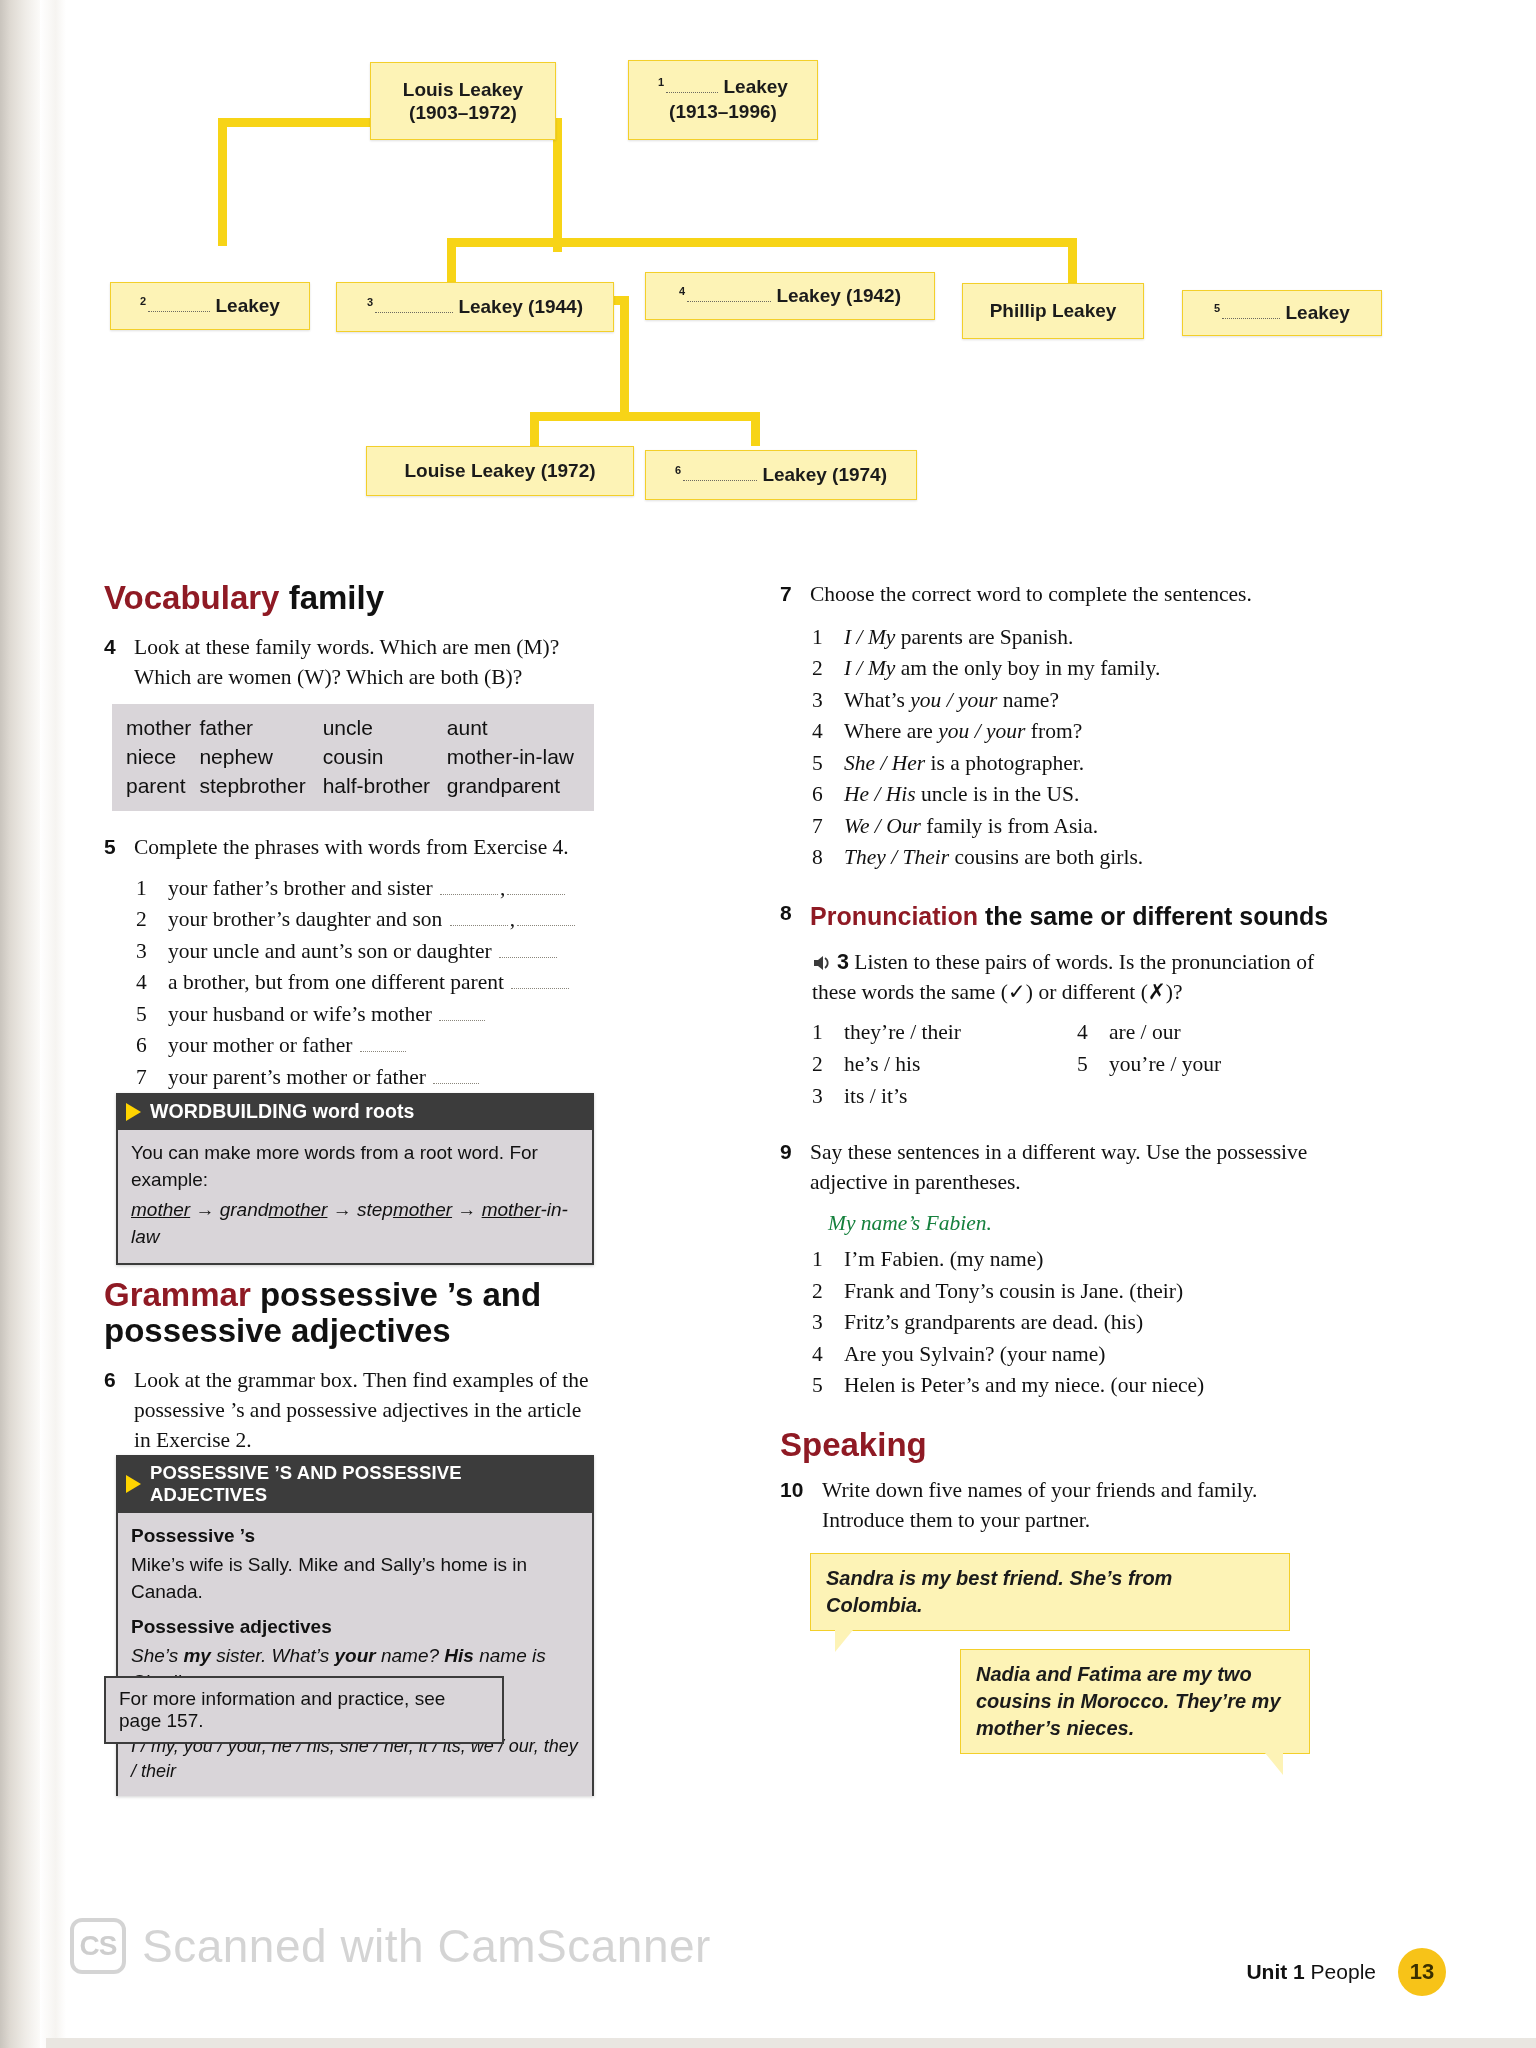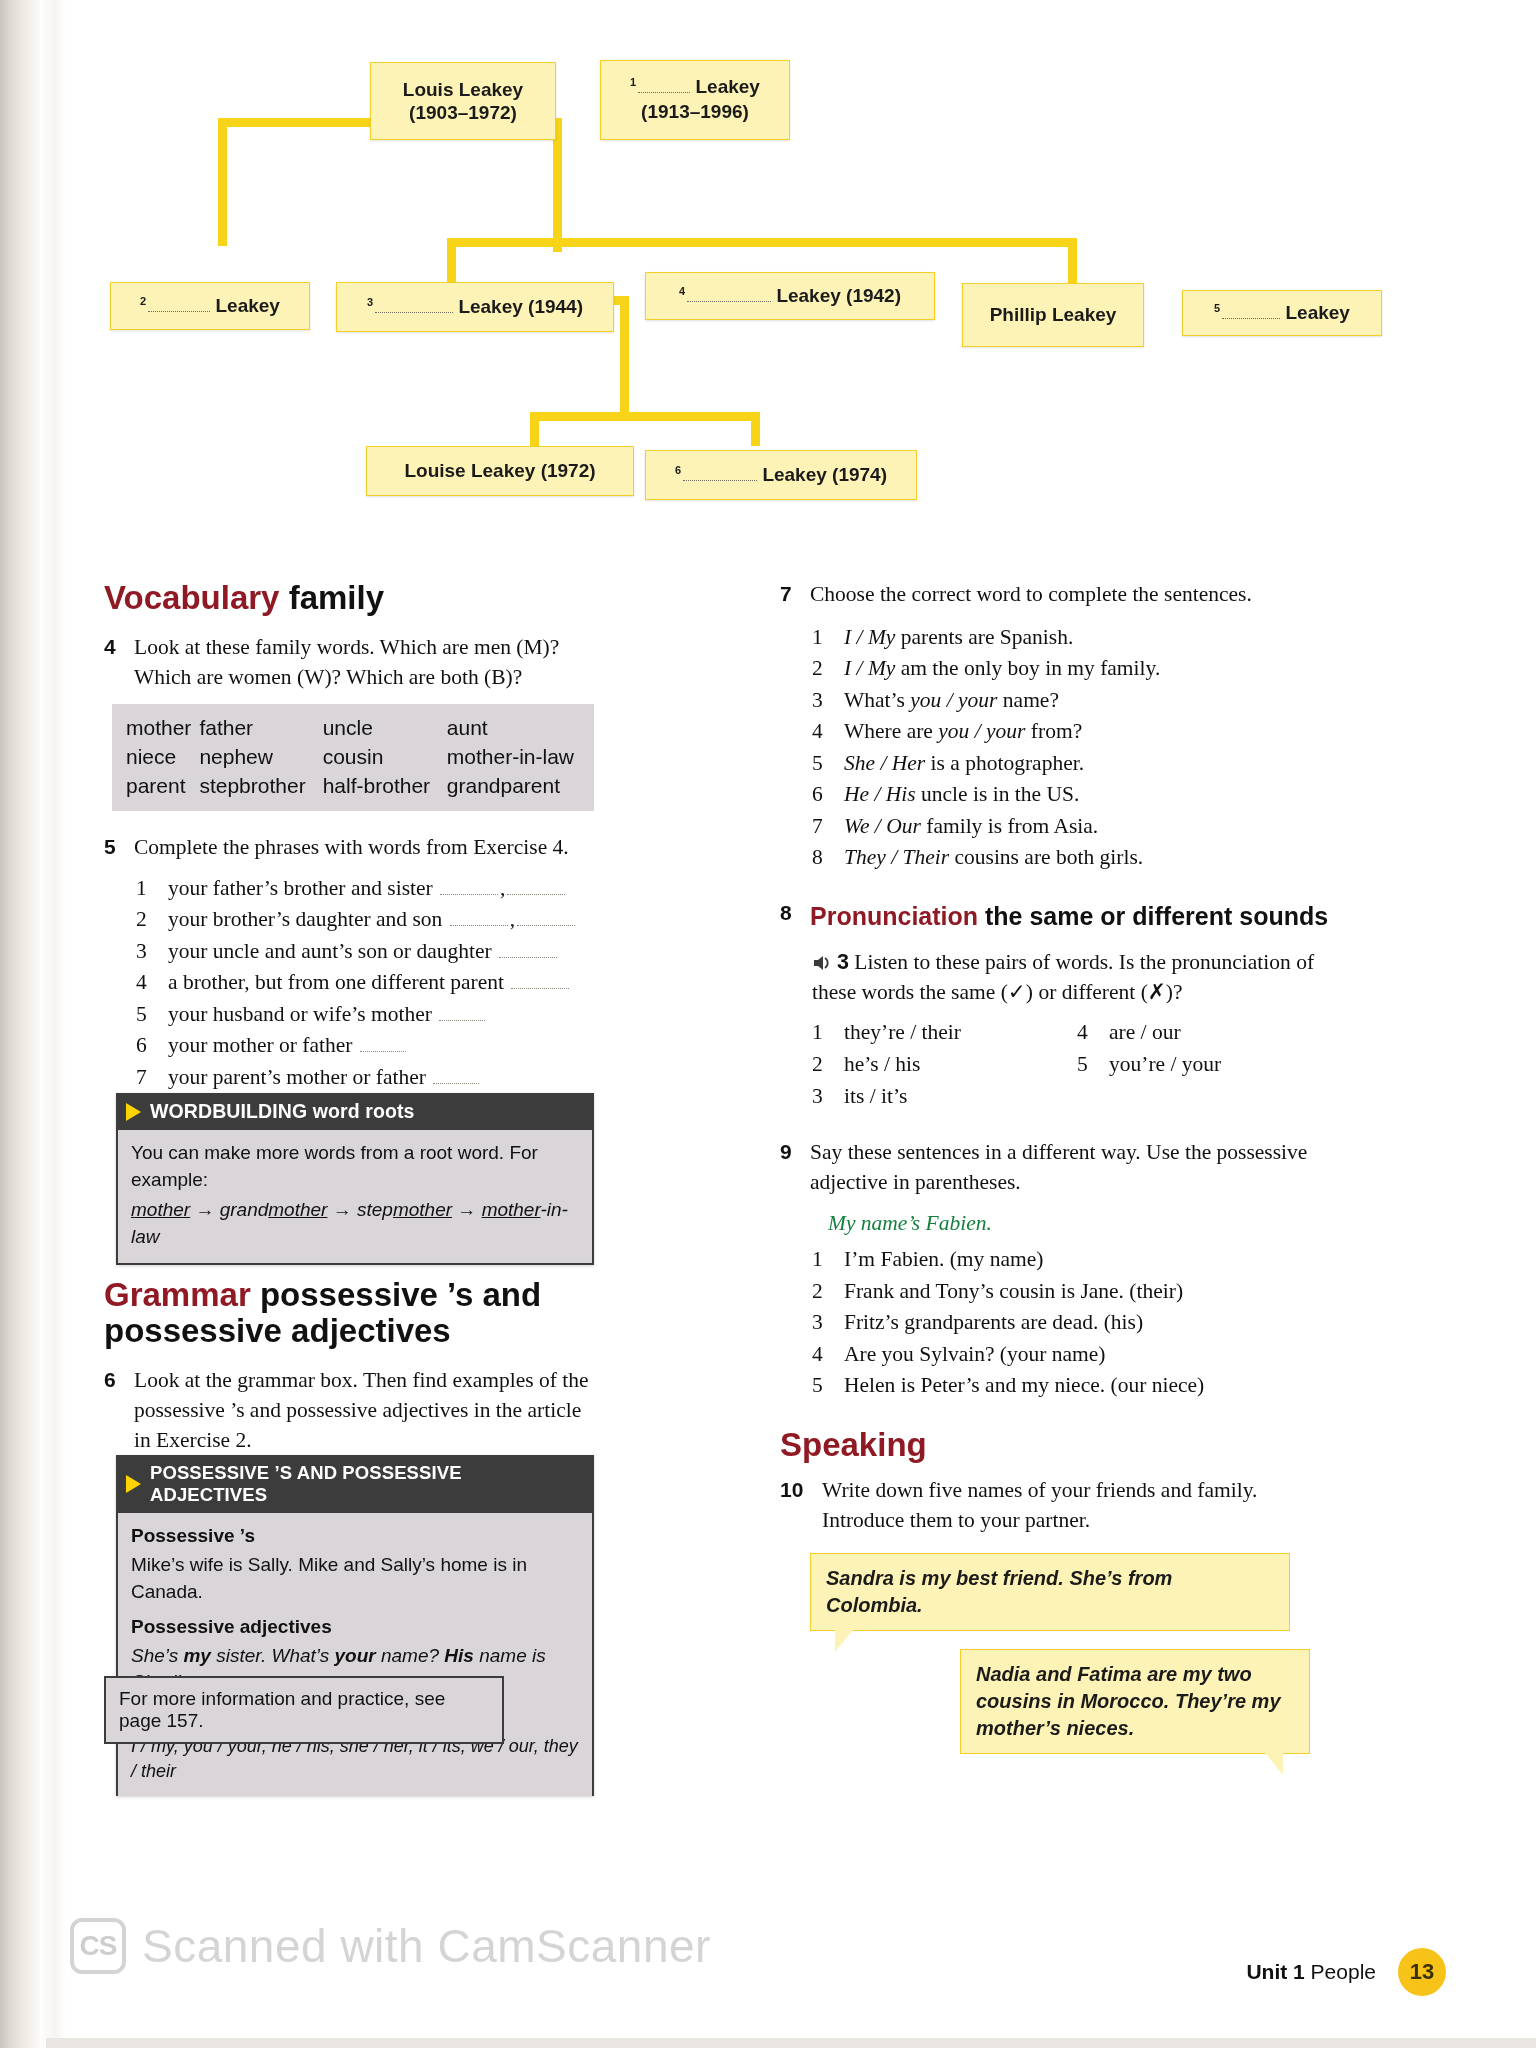--- a/index.html
+++ b/index.html
@@ -233,21 +233,21 @@
     <div class="tline" style="left:478px; top:296px; width:151px; height:9px;"></div>
     <div class="tline" style="left:530px; top:412px; width:230px; height:9px;"></div>
     <div class="tline" style="left:530px; top:412px; width:9px; height:34px;"></div>
     <div class="tline" style="left:751px; top:412px; width:9px; height:34px;"></div>
 
     <div class="tbox" style="left:370px; top:62px; width:186px; height:78px;">
       <span><span style="white-space:pre-line">Louis Leakey
 (1903–1972)</span></span>
     </div>
 
-    <div class="tbox" style="left:600px; top:60px; width:190px; height:80px;text-align:center;">
+    <div class="tbox" style="left:628px; top:60px; width:190px; height:80px;text-align:center;">
       <span style="line-height:1.3">
         <span class="sup">1</span><span class="blank" style="width:52px"></span>
         <span>Leakey</span><br>
         <span>(1913–1996)</span>
       </span>
     </div>
 
     <div class="tbox" style="left:110px; top:282px; width:200px; height:48px;">
       <span><span class="sup">2</span><span class="blank" style="width:62px"></span>
       <span>Leakey</span></span>
@@ -256,21 +256,21 @@
     <div class="tbox" style="left:336px; top:282px; width:278px; height:50px;">
       <span><span class="sup">3</span><span class="blank" style="width:78px"></span>
       <span>Leakey (1944)</span></span>
     </div>
 
     <div class="tbox" style="left:645px; top:272px; width:290px; height:48px;">
       <span><span class="sup">4</span><span class="blank" style="width:84px"></span>
       <span>Leakey (1942)</span></span>
     </div>
 
-    <div class="tbox" style="left:962px; top:283px; width:182px; height:64px;align-items:center;">
+    <div class="tbox" style="left:962px; top:283px; width:182px; height:56px;align-items:center;">
       <span>Phillip Leakey</span>
     </div>
 
     <div class="tbox" style="left:1182px; top:290px; width:200px; height:46px;">
       <span><span class="sup">5</span><span class="blank" style="width:58px"></span>
       <span>Leakey</span></span>
     </div>
 
     <div class="tbox" style="left:366px; top:446px; width:268px; height:50px;">
       <span>Louise Leakey (1972)</span>

